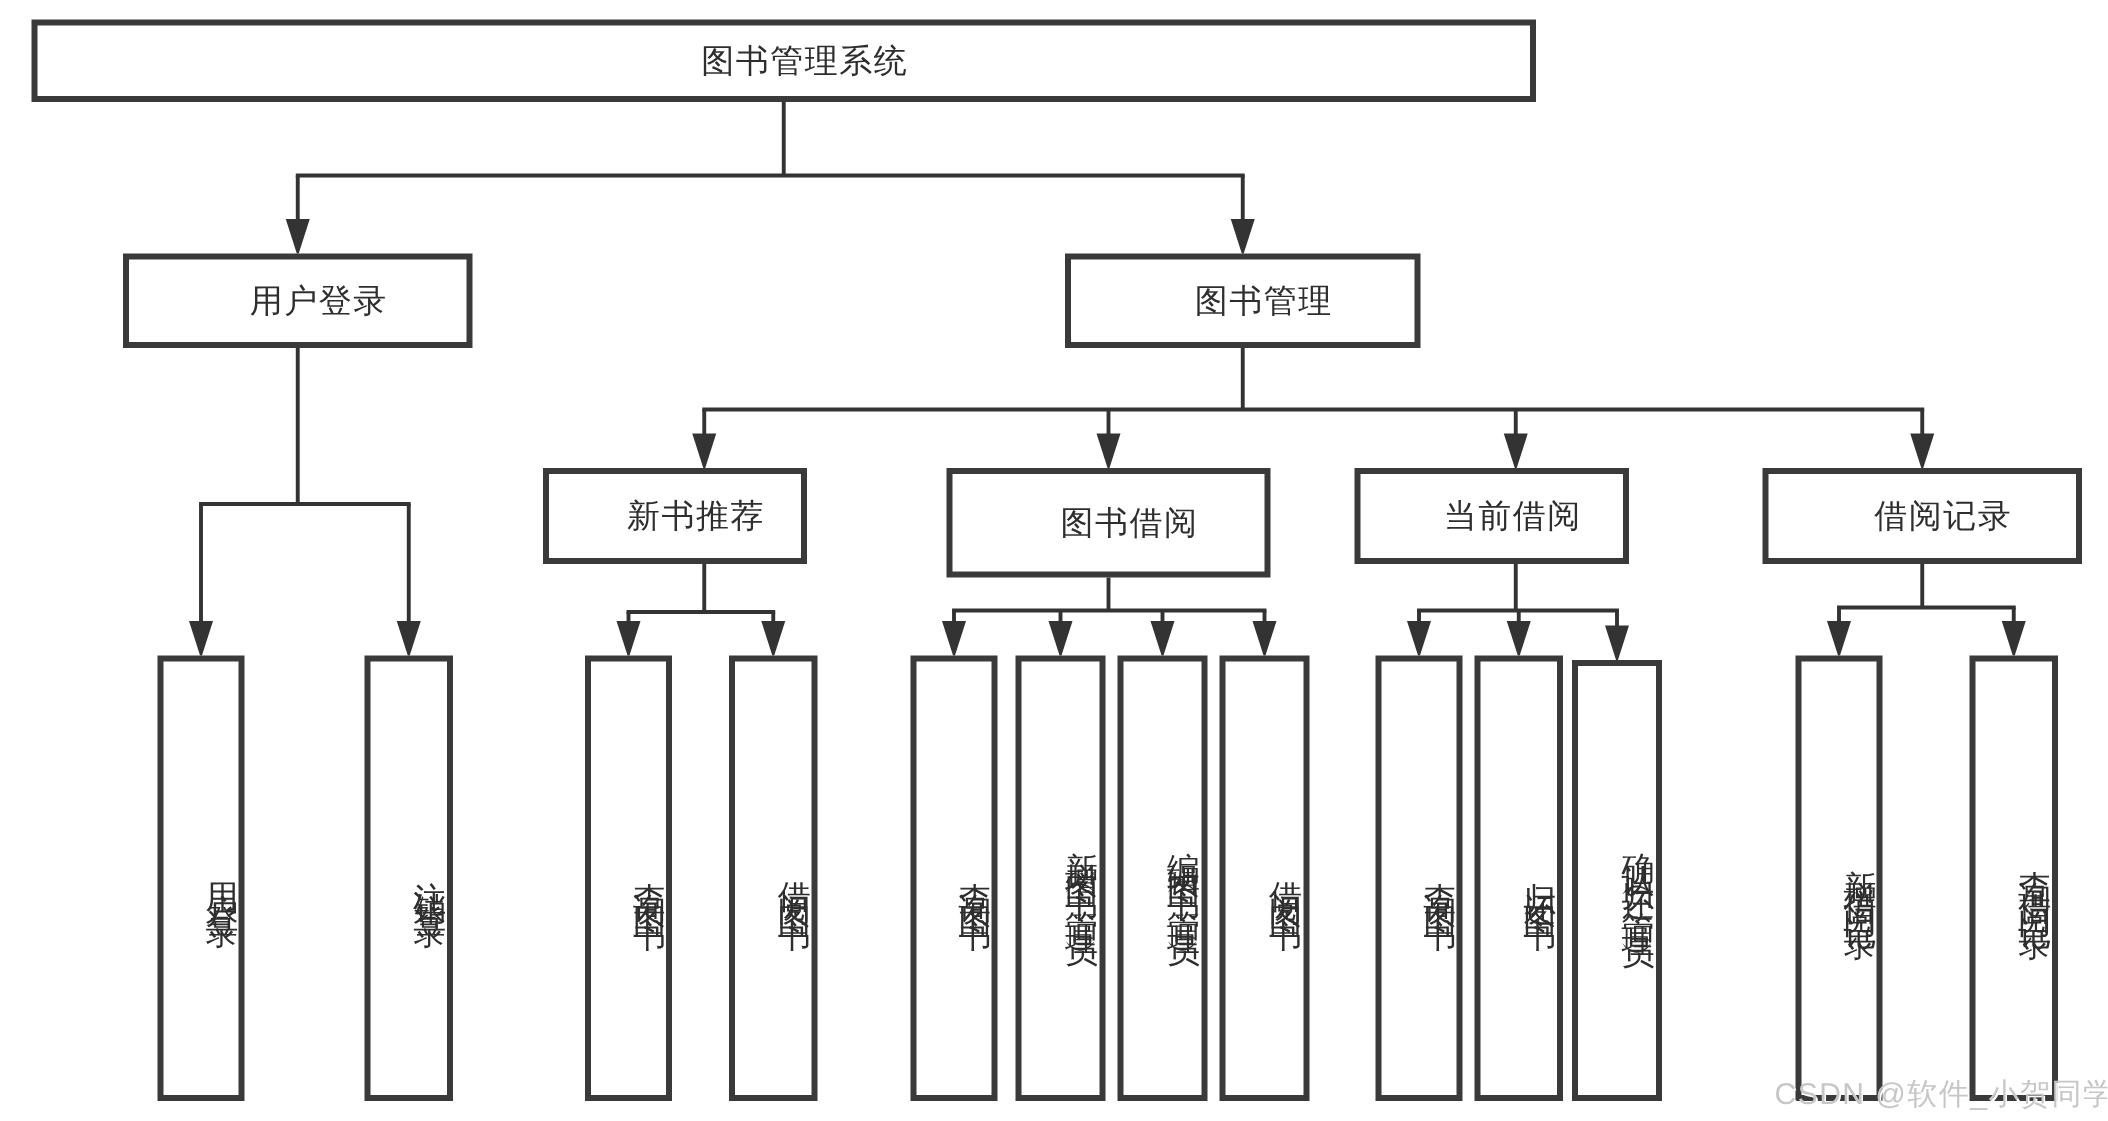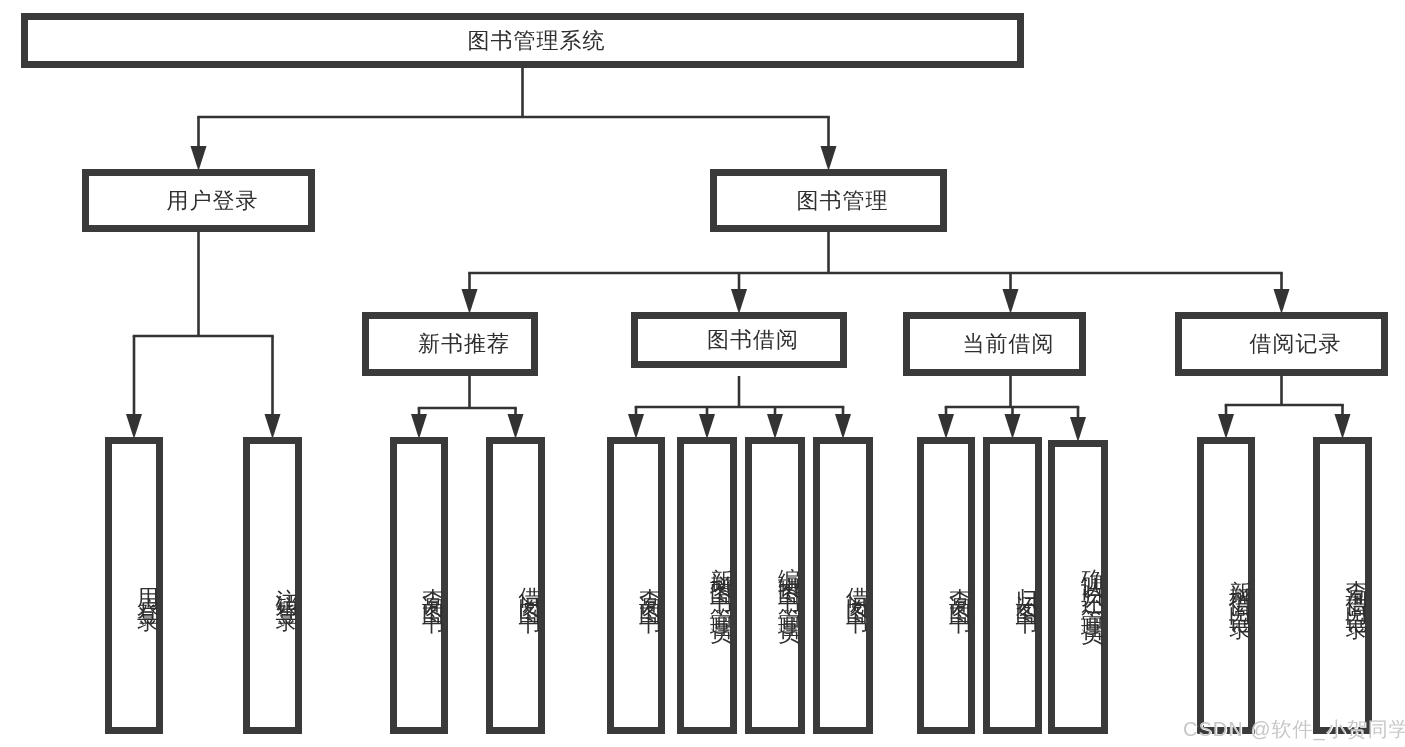--- a/index.html
+++ b/index.html
@@ -8,21 +8,21 @@
     width:1405px;height:747px;
     background:#ffffff;
     font-family:"Liberation Sans","DejaVu Sans",sans-serif;
     overflow:hidden;
   }
   #wires{position:absolute;left:0;top:0;width:1405px;height:747px;}
   .node{
     position:absolute;
     box-sizing:border-box;
     background:#ffffff;
-    border:7px solid #a16207;
+    border:4px solid #a16207;
     display:flex;
     align-items:center;
     justify-content:center;
     color:#2e2e2e;
     text-align:center;
     padding-left:28px;
   }
   .node.h{font-size:22px;letter-spacing:1px;}
   .node.v{
     font-size:22px;
@@ -96,21 +96,21 @@
       <line x1="1226" y1="405" x2="1226" y2="416" stroke="#333333" stroke-width="2.6"></line>
       <polygon points="1218,414 1234,414 1226,439" fill="#333333"></polygon>
       <line x1="1342.5" y1="405" x2="1342.5" y2="416" stroke="#333333" stroke-width="2.6"></line>
       <polygon points="1334.5,414 1350.5,414 1342.5,439" fill="#333333"></polygon>
     </svg>
   <div id="nodes">
       <div class="node h" style="left: 21px; top: 13px; width: 1003px; height: 55px; border-color: rgb(58, 58, 58); background: rgb(255, 255, 255); color: rgb(46, 46, 46);">图书管理系统</div>
       <div class="node h" style="left: 82px; top: 169px; width: 233px; height: 63px; border-color: rgb(58, 58, 58); background: rgb(255, 255, 255); color: rgb(46, 46, 46);">用户登录</div>
       <div class="node h" style="left: 710px; top: 169px; width: 237px; height: 63px; border-color: rgb(58, 58, 58); background: rgb(255, 255, 255); color: rgb(46, 46, 46);">图书管理</div>
       <div class="node h" style="left: 362px; top: 312px; width: 176px; height: 64px; border-color: rgb(58, 58, 58); background: rgb(255, 255, 255); color: rgb(46, 46, 46);">新书推荐</div>
-      <div class="node h" style="left: 631px; top: 312px; width: 216px; height: 56px; border-color: rgb(58, 58, 58); background: rgb(255, 255, 255); color: rgb(46, 46, 46);">图书借阅</div>
+      <div class="node h" style="left: 631px; top: 312px; width: 216px; height: 73px; border-color: rgb(58, 58, 58); background: rgb(255, 255, 255); color: rgb(46, 46, 46);">图书借阅</div>
       <div class="node h" style="left: 903px; top: 312px; width: 183px; height: 64px; border-color: rgb(58, 58, 58); background: rgb(255, 255, 255); color: rgb(46, 46, 46);">当前借阅</div>
       <div class="node h" style="left: 1175px; top: 312px; width: 213px; height: 64px; border-color: rgb(58, 58, 58); background: rgb(255, 255, 255); color: rgb(46, 46, 46);">借阅记录</div>
       <div class="node v" style="left: 105px; top: 437px; width: 58px; height: 297px; border-color: rgb(58, 58, 58); background: rgb(255, 255, 255); color: rgb(46, 46, 46);">用户登录</div>
       <div class="node v" style="left: 243px; top: 437px; width: 59px; height: 297px; border-color: rgb(58, 58, 58); background: rgb(255, 255, 255); color: rgb(46, 46, 46);">注销登录</div>
       <div class="node v" style="left: 390px; top: 437px; width: 58px; height: 297px; border-color: rgb(58, 58, 58); background: rgb(255, 255, 255); color: rgb(46, 46, 46);">查询图书</div>
       <div class="node v" style="left: 486px; top: 437px; width: 59px; height: 297px; border-color: rgb(58, 58, 58); background: rgb(255, 255, 255); color: rgb(46, 46, 46);">借阅图书</div>
       <div class="node v" style="left: 607px; top: 437px; width: 58px; height: 297px; border-color: rgb(58, 58, 58); background: rgb(255, 255, 255); color: rgb(46, 46, 46);">查询图书</div>
       <div class="node v" style="left: 677px; top: 437px; width: 60px; height: 297px; border-color: rgb(58, 58, 58); background: rgb(255, 255, 255); color: rgb(46, 46, 46);">新增图书（管理员）</div>
       <div class="node v" style="left: 745px; top: 437px; width: 60px; height: 297px; border-color: rgb(58, 58, 58); background: rgb(255, 255, 255); color: rgb(46, 46, 46);">编辑图书（管理员）</div>
       <div class="node v" style="left: 813px; top: 437px; width: 60px; height: 297px; border-color: rgb(58, 58, 58); background: rgb(255, 255, 255); color: rgb(46, 46, 46);">借阅图书</div>

